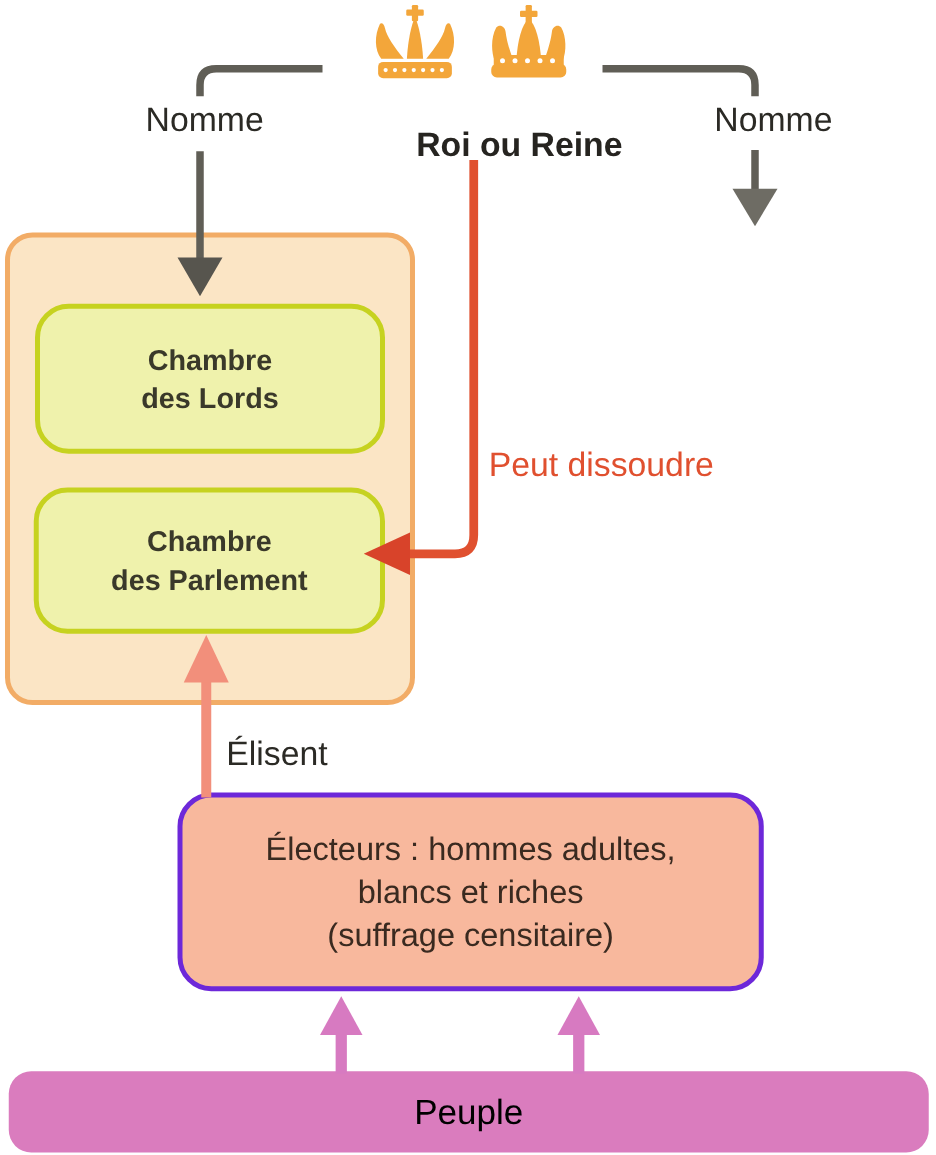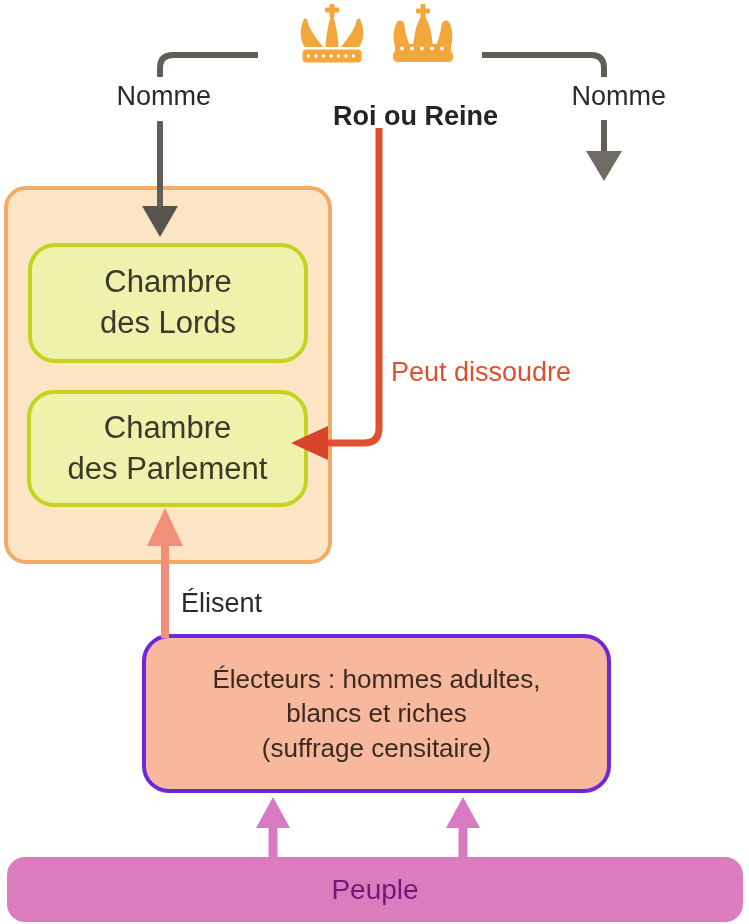--- a/index.html
+++ b/index.html
@@ -11,38 +11,38 @@
     overflow:hidden;
   }
   .box{position:absolute;box-sizing:border-box;display:flex;flex-direction:column;
        align-items:center;justify-content:center;text-align:center;z-index:1;}
   .parlement{
     left:4px;top:186px;width:328px;height:378px;
     background:#FBE5C5;border:4px solid #F2AC66;border-radius:22px;
   }
   .chamber{
     background:#EFF2AC;border:4px solid #C6D220;border-radius:27px;
-    color:#3A392A;font-size:31px;line-height:1.32;
+    color:#3A392A;font-size:23px;line-height:1.32;font-weight:bold;
   }
   .chamber.lords{left:28px;top:243px;width:280px;height:120px;}
   .chamber.communes{left:27px;top:390px;width:281px;height:117px;}
   .pm{
     left:527px;top:185px;width:162px;height:120px;
     background:#FAF0AC;border:4px solid #F2BE4A;border-radius:22px;
     color:#33312B;font-size:26px;font-weight:bold;line-height:1.3;
   }
   .electors{
     left:142px;top:634px;width:469px;height:159px;
     background:#F8B89D;border:4px solid #6d28d9;border-radius:27px;
     color:#3A2A20;font-size:26px;line-height:1.33;
   }
   .peuple{
     left:7px;top:857px;width:736px;height:65px;
     background:#DA7CBE;border-radius:18px;
-    color:#701a75;font-size:28px;
+    color:#000000;font-size:28px;
   }
   .lbl{position:absolute;z-index:3;white-space:nowrap;color:#2B2A25;font-size:27px;}
   .lbl.center{text-align:right;}
   .monarch-label{left:268px;top:80px;width:230px;font-weight:bold;color:#262420;margin-top:21px;}
   .nomme-left{left:93px;top:81px;width:118px;}
   .nomme-right{left:546px;top:81px;width:120px;}
   .peut-dissoudre{left:391px;top:357px;color:#E0502F;}
   .parlement-label{left:347px;top:535px;font-weight:bold;color:#F6B366;}
   .elisent{left:181px;top:588px;}
   .connectors{position:absolute;left:0;top:0;z-index:2;pointer-events:none;}

